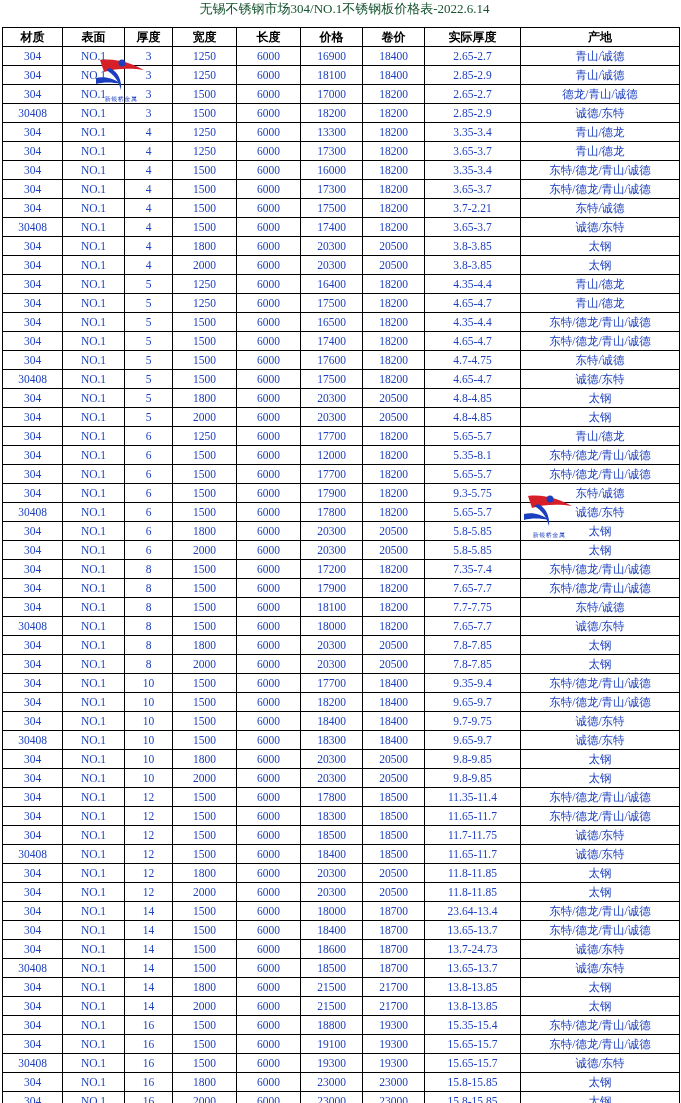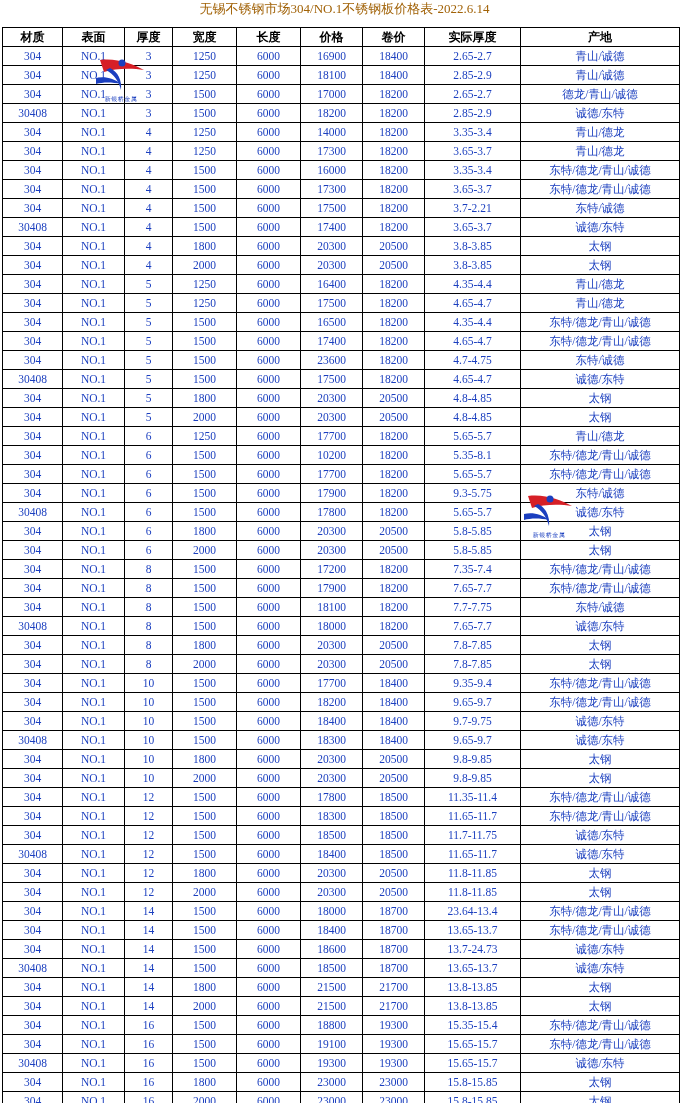--- a/index.html
+++ b/index.html
@@ -16,21 +16,21 @@
     position: relative;
     width: 681px;
     min-height: 1103px;
     background: #ffffff;
     overflow: hidden;
   }
   .doc-title {
     text-align: center;
     font-size: 13px;
     font-weight: normal;
-    color: #a16207;
+    color: #14532d;
     padding: 2px 0 3px 8px;
     letter-spacing: 0px;
     line-height: 14px;
   }
   table.price-table {
     border-collapse: collapse;
     width: 677px;
     margin: 8px 2px;
     table-layout: fixed;
   }
@@ -159,21 +159,21 @@
           <td>18200</td>
           <td>2.85-2.9</td>
           <td>诚德/东特</td>
         </tr>
         <tr>
           <td>304</td>
           <td>NO.1</td>
           <td>4</td>
           <td>1250</td>
           <td>6000</td>
-          <td>14000</td>
+          <td>13300</td>
           <td>18200</td>
           <td>3.35-3.4</td>
           <td>青山/德龙</td>
         </tr>
         <tr>
           <td>304</td>
           <td>NO.1</td>
           <td>4</td>
           <td>1250</td>
           <td>6000</td>
@@ -291,21 +291,21 @@
           <td>18200</td>
           <td>4.65-4.7</td>
           <td>东特/德龙/青山/诚德</td>
         </tr>
         <tr>
           <td>304</td>
           <td>NO.1</td>
           <td>5</td>
           <td>1500</td>
           <td>6000</td>
-          <td>23600</td>
+          <td>17600</td>
           <td>18200</td>
           <td>4.7-4.75</td>
           <td>东特/诚德</td>
         </tr>
         <tr>
           <td>30408</td>
           <td>NO.1</td>
           <td>5</td>
           <td>1500</td>
           <td>6000</td>
@@ -346,21 +346,21 @@
           <td>18200</td>
           <td>5.65-5.7</td>
           <td>青山/德龙</td>
         </tr>
         <tr>
           <td>304</td>
           <td>NO.1</td>
           <td>6</td>
           <td>1500</td>
           <td>6000</td>
-          <td>10200</td>
+          <td>12000</td>
           <td>18200</td>
           <td>5.35-8.1</td>
           <td>东特/德龙/青山/诚德</td>
         </tr>
         <tr>
           <td>304</td>
           <td>NO.1</td>
           <td>6</td>
           <td>1500</td>
           <td>6000</td>

